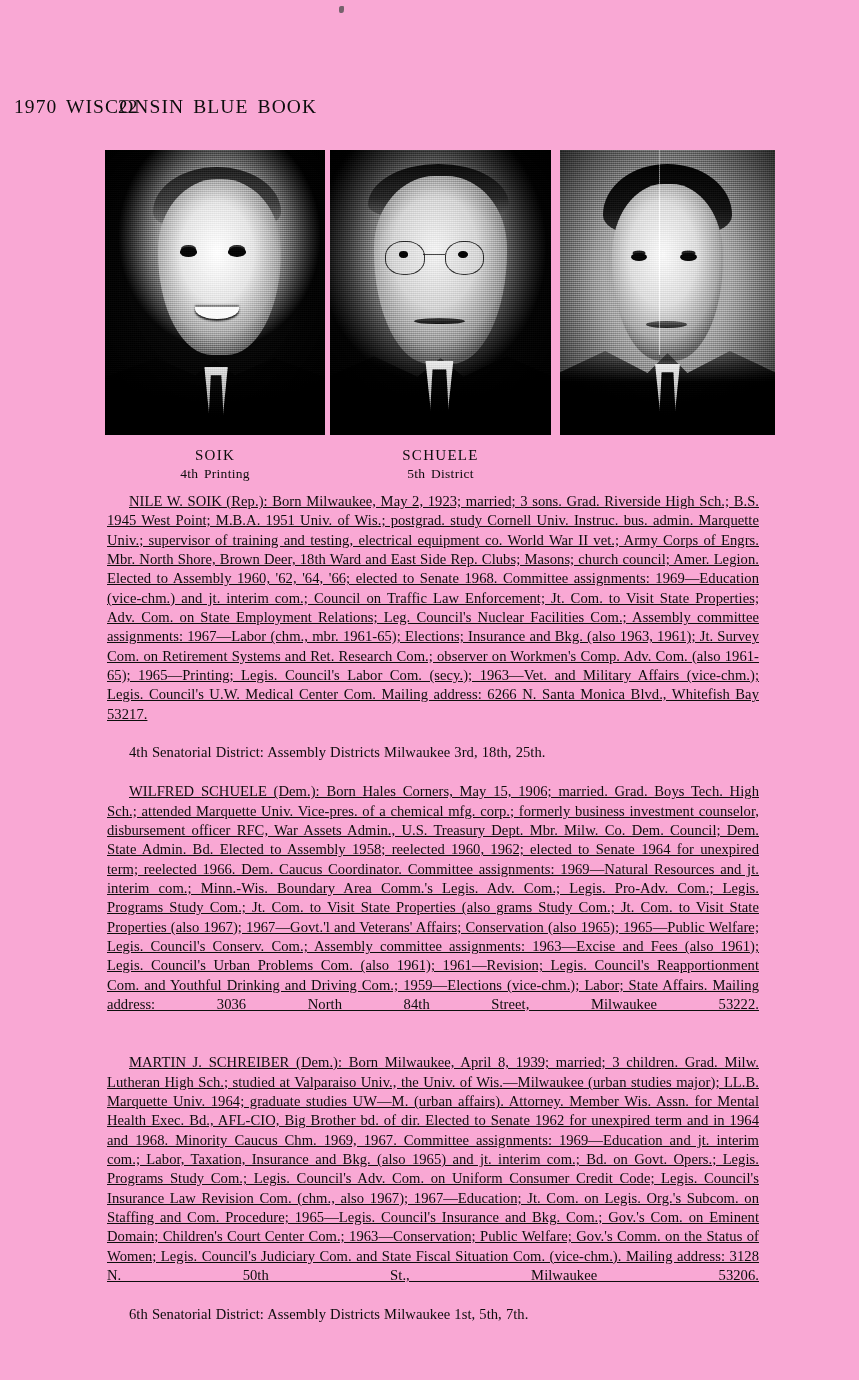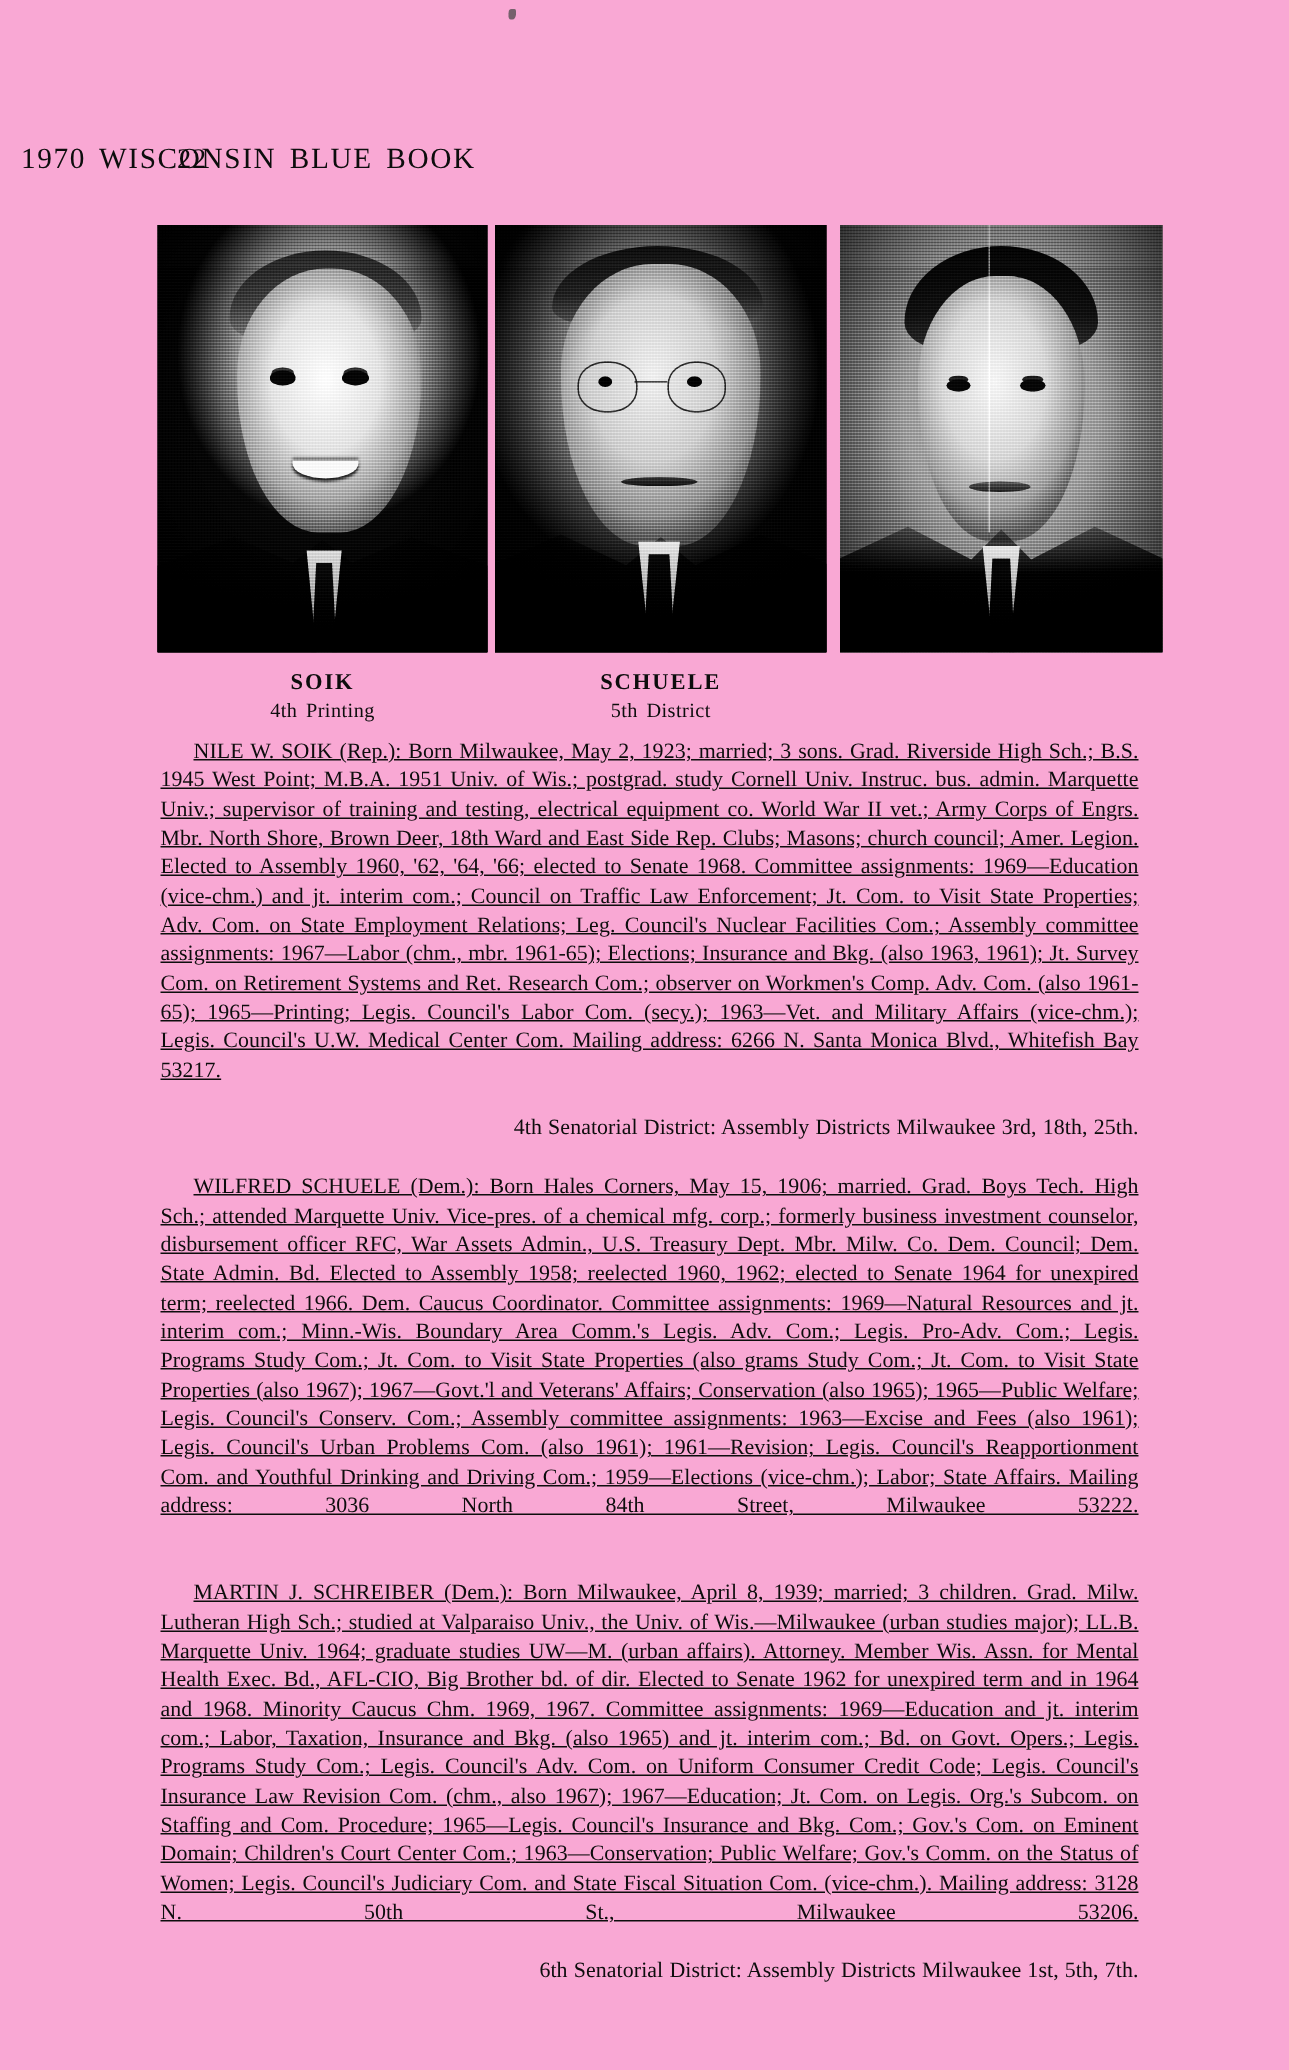--- a/index.html
+++ b/index.html
@@ -272,21 +272,20 @@
     text-align: center;
   }
   .caption.c1 { left: 0px;   width: 220px; }
   .caption.c2 { left: 225px; width: 221px; }
   .caption.c3 { left: 455px; width: 215px; }
   .cap-name {
     display: block;
     font-size: 15px;
     letter-spacing: 1.3px;
     line-height: 19px;
-    font-weight: bold;
   }
   .cap-district {
     display: block;
     font-size: 13.5px;
     letter-spacing: .3px;
     word-spacing: 2px;
     line-height: 18px;
   }
 
   
@@ -307,21 +306,21 @@
     hyphens: none;
     text-decoration: underline;
   }
   .bio .lead-indent { display: inline-block; width: 22px; }
   .bio-gap { height: 19.5px; }
   .district-line {
     font-size: 14.6px;
     line-height: 19.35px;
     margin: 0;
     text-indent: 22px;
-    text-align: right;
+    text-align: left;
     letter-spacing: .05px;
     word-spacing: .4px;
   }
   
   .bio::after {
     content: "";
     display: inline-block;
     width: 100%;
   }
 </style>

